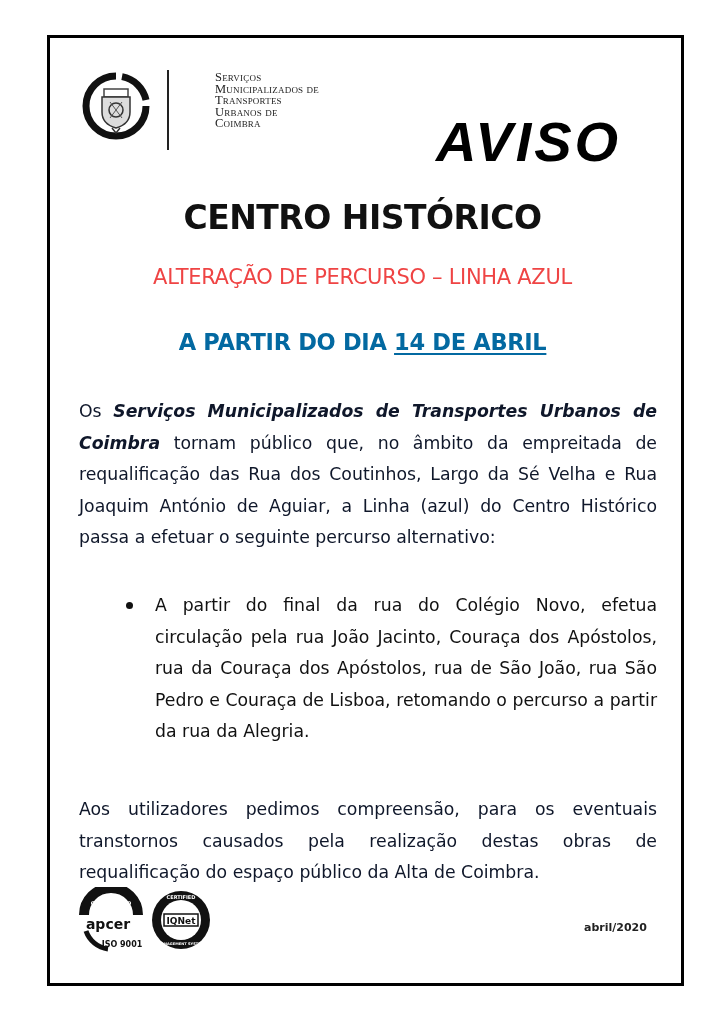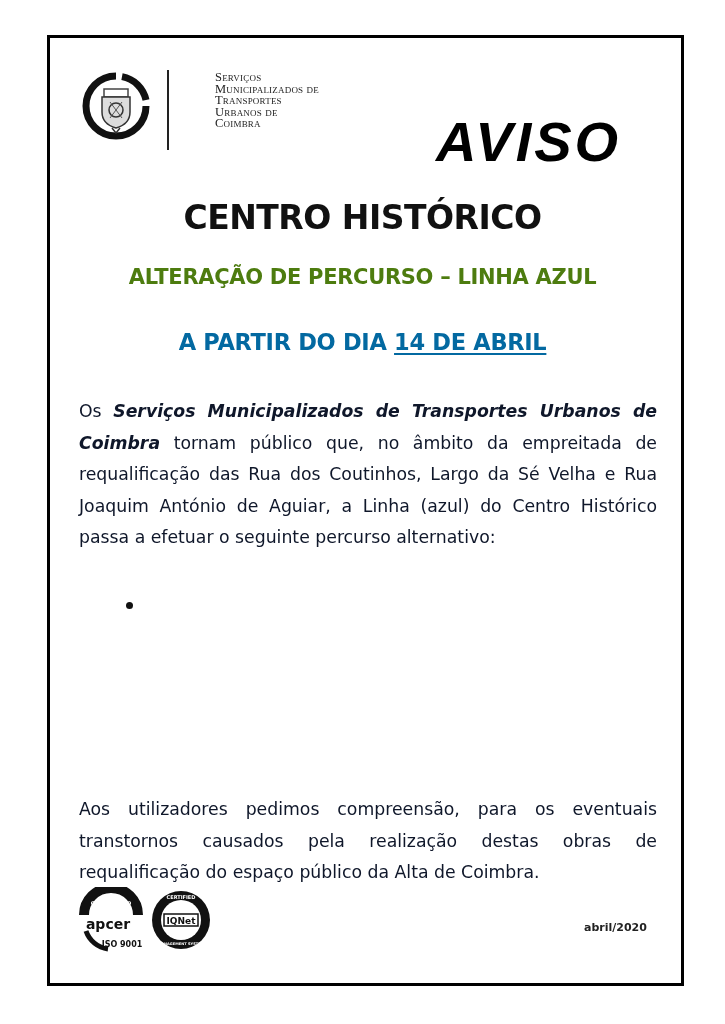--- a/index.html
+++ b/index.html
@@ -11,21 +11,21 @@
     .emblem { position: absolute; left: 0; top: 6px; width: 68px; height: 68px; }
     .logo-divider { position: absolute; left: 85px; top: 4px; width: 2px; height: 80px; background: #222; }
     .logo-text { position: absolute; left: 93px; top: 6px; font-family: "Liberation Serif", "DejaVu Serif", serif;
                  font-size: 12.5px; line-height: 11.5px; color: #222; font-variant: small-caps; letter-spacing: 0.2px; margin-left: 40px; }
     .logo-text div { white-space: nowrap; }
     .aviso { position: absolute; left: 436px; top: 76px; font-family: "Liberation Sans", sans-serif;
              font-weight: bold; font-style: italic; font-size: 56px; letter-spacing: 3px; color: #000; line-height: 64px; margin-top: 34px; }
     .title { position: absolute; left: 0; width: 725px; text-align: center; top: 196px;
              font-family: "DejaVu Sans", sans-serif; font-weight: bold; font-size: 33px; line-height: 44px; color: #111; letter-spacing: -0.5px; }
     .subtitle { position: absolute; left: 0; width: 725px; text-align: center; top: 262px;
-                font-family: "DejaVu Sans", sans-serif; font-weight: bold; font-size: 21px; line-height: 30px; color: #4d7c0f; letter-spacing: -0.3px; }
+                font-family: "DejaVu Sans", sans-serif; font-weight: normal; font-size: 21px; line-height: 30px; color: #ef4444; letter-spacing: -0.3px; }
     .date-line { position: absolute; left: 0; width: 725px; text-align: center; top: 326px;
                  font-family: "DejaVu Sans", sans-serif; font-weight: bold; font-size: 22.5px; line-height: 32px; color: #0369a1; letter-spacing: -0.3px; }
     .date-line .underlined { text-decoration: underline; text-decoration-thickness: 2px; text-underline-offset: 3px; }
     .para { position: absolute; left: 79px; width: 578px; font-family: "DejaVu Sans", sans-serif;
             font-size: 17.3px; line-height: 31.5px; color: #0f172a; text-align: justify; }
     .para-intro { top: 396px; }
     .para-intro .org { font-weight: bold; font-style: italic; }
     .bullet-list { position: absolute; left: 79px; top: 590px; width: 578px; margin: 0; padding: 0; list-style: none; }
     .bullet-item { position: relative; padding-left: 76px; font-family: "DejaVu Sans", sans-serif;
                    font-size: 17.3px; line-height: 31.5px; color: #111; text-align: justify; }
@@ -67,20 +67,21 @@
 
 <div class="title">CENTRO HISTÓRICO</div>
 <div class="subtitle">ALTERAÇÃO DE PERCURSO – LINHA AZUL</div>
 <div class="date-line"><span>A PARTIR DO DIA </span><span class="underlined">14 DE ABRIL</span></div>
 
 <div class="para para-intro"><span>Os </span><span class="org">Serviços Municipalizados de Transportes Urbanos de Coimbra</span><span> tornam público que, no âmbito da empreitada de requalificação das Rua dos Coutinhos, Largo da Sé Velha e Rua Joaquim António de Aguiar, a Linha (azul) do Centro Histórico passa a efetuar o seguinte percurso alternativo:</span></div>
 
 <ul class="bullet-list">
   <li class="bullet-item">
     <span class="bullet-dot"></span>
+    <span>A partir do final da rua do Colégio Novo, efetua circulação pela rua João Jacinto, Couraça dos Apóstolos, rua da Couraça dos Apóstolos, rua de São João, rua São Pedro e Couraça de Lisboa, retomando o percurso a partir da rua da Alegria.</span>
   </li>
 </ul>
 
 <div class="para para-closing">Aos utilizadores pedimos compreensão, para os eventuais transtornos causados pela realização destas obras de requalificação do espaço público da Alta de Coimbra.</div>
 
 <div class="certs">
   <svg class="cert cert-apcer" viewBox="0 0 66 66">
     <path d="M6 28 A27 27 0 0 1 60 28" fill="none" stroke="#111" stroke-width="10"></path>
     <path d="M8 44 A27 27 0 0 0 30 62" fill="none" stroke="#111" stroke-width="5"></path>
     <text x="33" y="18" font-size="5" font-weight="bold" fill="#fff" text-anchor="middle" font-family="DejaVu Sans, sans-serif">CERTIFICAÇÃO</text>

